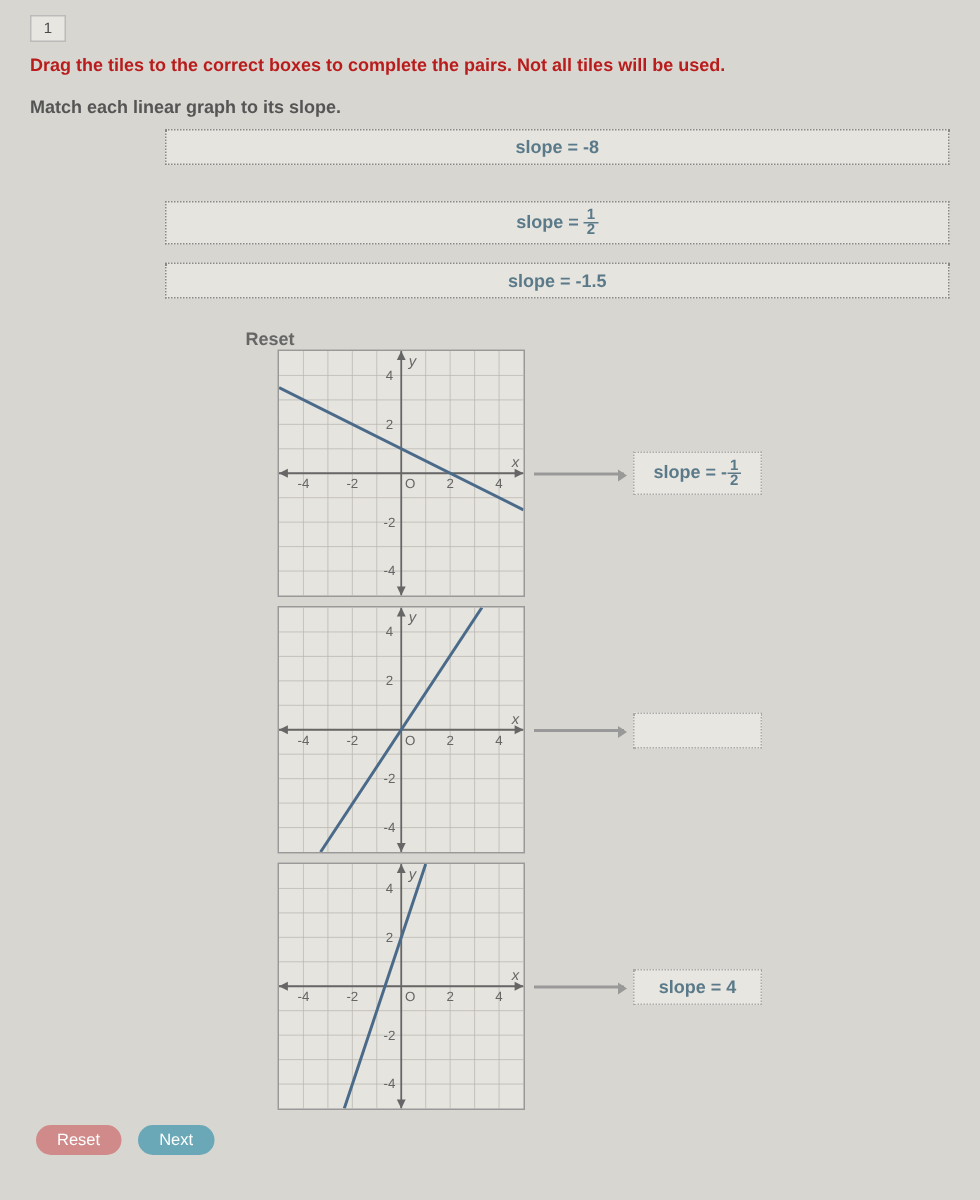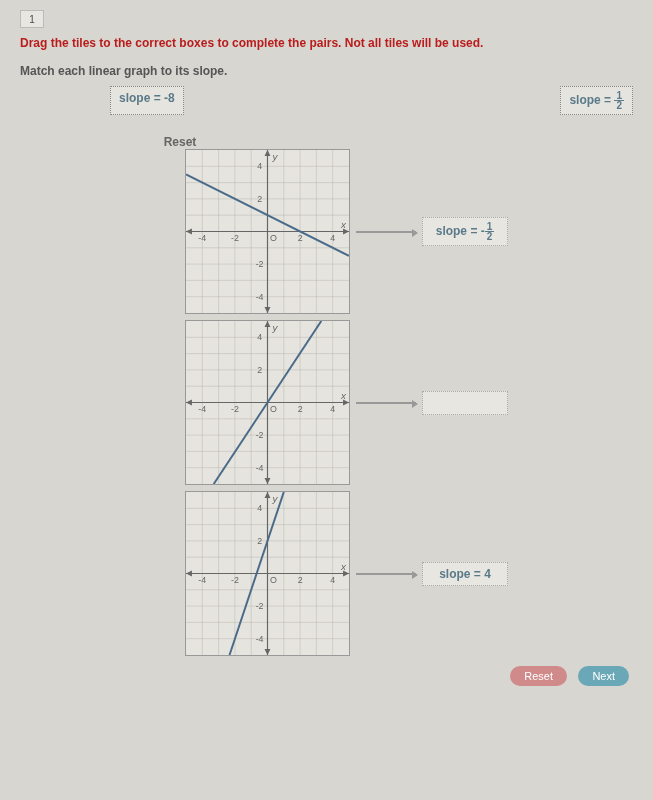--- a/index.html
+++ b/index.html
@@ -18,21 +18,21 @@
     border: 1px solid #bbb;
     width: 24px;
     height: 18px;
     text-align: center;
     line-height: 18px;
     font-size: 10px;
     margin-bottom: 6px;
   }
   .instructions { margin: 8px 0 14px 0; font-weight: bold; color: #b91c1c; }
   .subinstr { margin-bottom: 8px; font-weight: bold; color: #555; }
-  .tile-row { display: flex; gap: 12px; margin-bottom: 10px; flex-wrap: wrap; }
+  .tile-row { display: flex; gap: 12px; margin-bottom: 10px; flex-wrap: wrap; flex-direction: column; }
   .tile {
     border: 1.5px dotted #888;
     background: #e6e4de;
     padding: 4px 8px;
     font-size: 12px;
     color: #5a7a8a;
     font-weight: bold;
     min-width: 70px;
     text-align: center;
     cursor: grab;
@@ -62,41 +62,42 @@
     color: #5a7a8a;
     font-weight: bold;
   }
   .grid-svg { width: 100%; height: 100%; }
   .grid-line { stroke: #b8b6b0; stroke-width: 0.5; }
   .axis { stroke: #666; stroke-width: 1.2; }
   .axis-arrow { fill: #666; }
   .data-line { stroke: #4a6a8a; stroke-width: 2; }
   .tick-label { fill: #666; font-size: 9px; text-anchor: middle; }
   .axis-label { fill: #666; font-size: 10px; font-style: italic; }
-  .buttons { text-align: right; margin-top: 10px; }
+  .buttons { text-align: left; margin-top: 10px; }
   .btn { display:inline-block; padding: 4px 14px; border-radius: 14px; color: #fff; font-size: 11px; margin: 0 4px; cursor: pointer; }
   .btn-reset { background: #d08a8a; }
   .btn-next { background: #6aa8b8; }
   .frac { display:inline-block; vertical-align: middle; font-size: 10px; line-height: 9px; text-align:center; }
   .frac .n { display:block; border-bottom:1px solid #5a7a8a; padding:0 2px; }
   .frac .d { display:block; padding:0 2px; }
 </style>
 </head>
 <body>
 
 <div class="tab">1</div>
 
 <div class="instructions">Drag the tiles to the correct boxes to complete the pairs. Not all tiles will be used.</div>
 <div class="subinstr">Match each linear graph to its slope.</div>
 
 <div class="top-tiles">
   <div class="tile-row">
     <div class="tile">slope = -8</div>
     <div class="spacer"></div>
     <div class="tile">slope = <span class="frac"><span class="n">1</span><span class="d">2</span></span></div>
+    <div class="tile">slope = -1.5</div>
   </div>
 </div>
 
 <div class="headers">
   <div class="h-pairs">Reset</div>
 </div>
 
 <div id="pairs-container">
     <div class="pair-row">
       <div class="graph-box"><svg class="grid-svg" viewBox="0 0 165 165">

